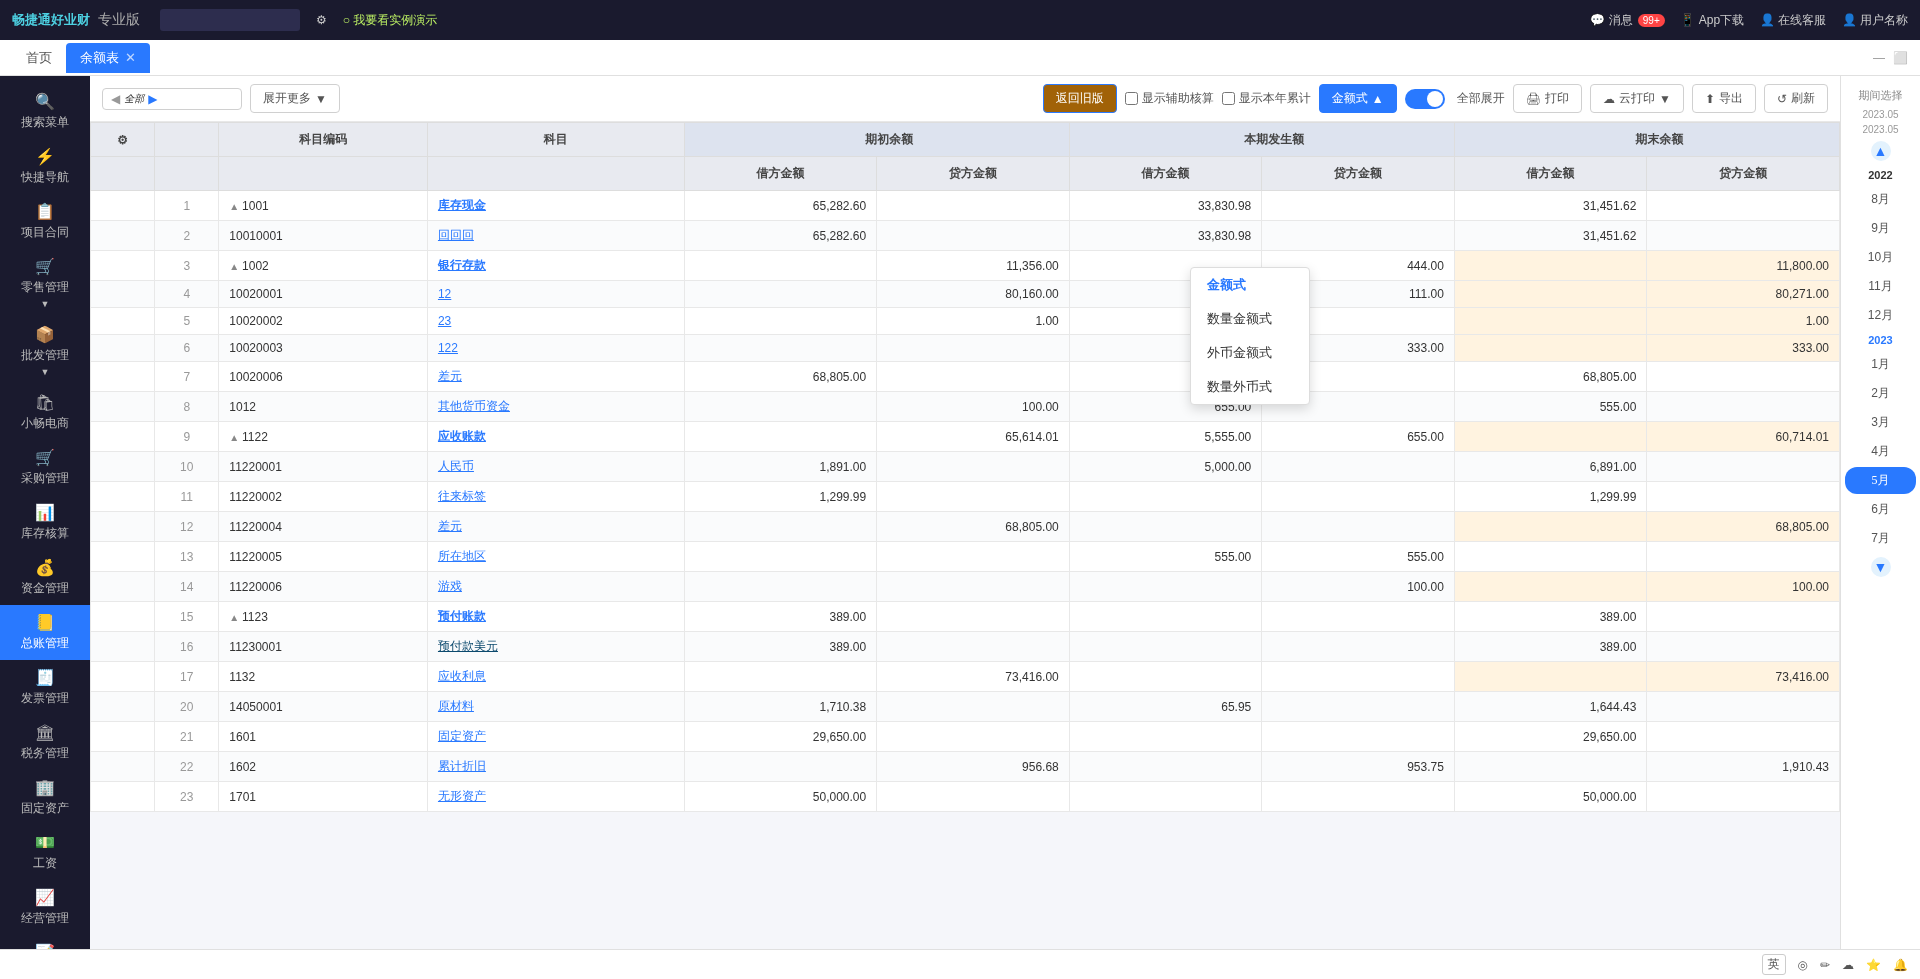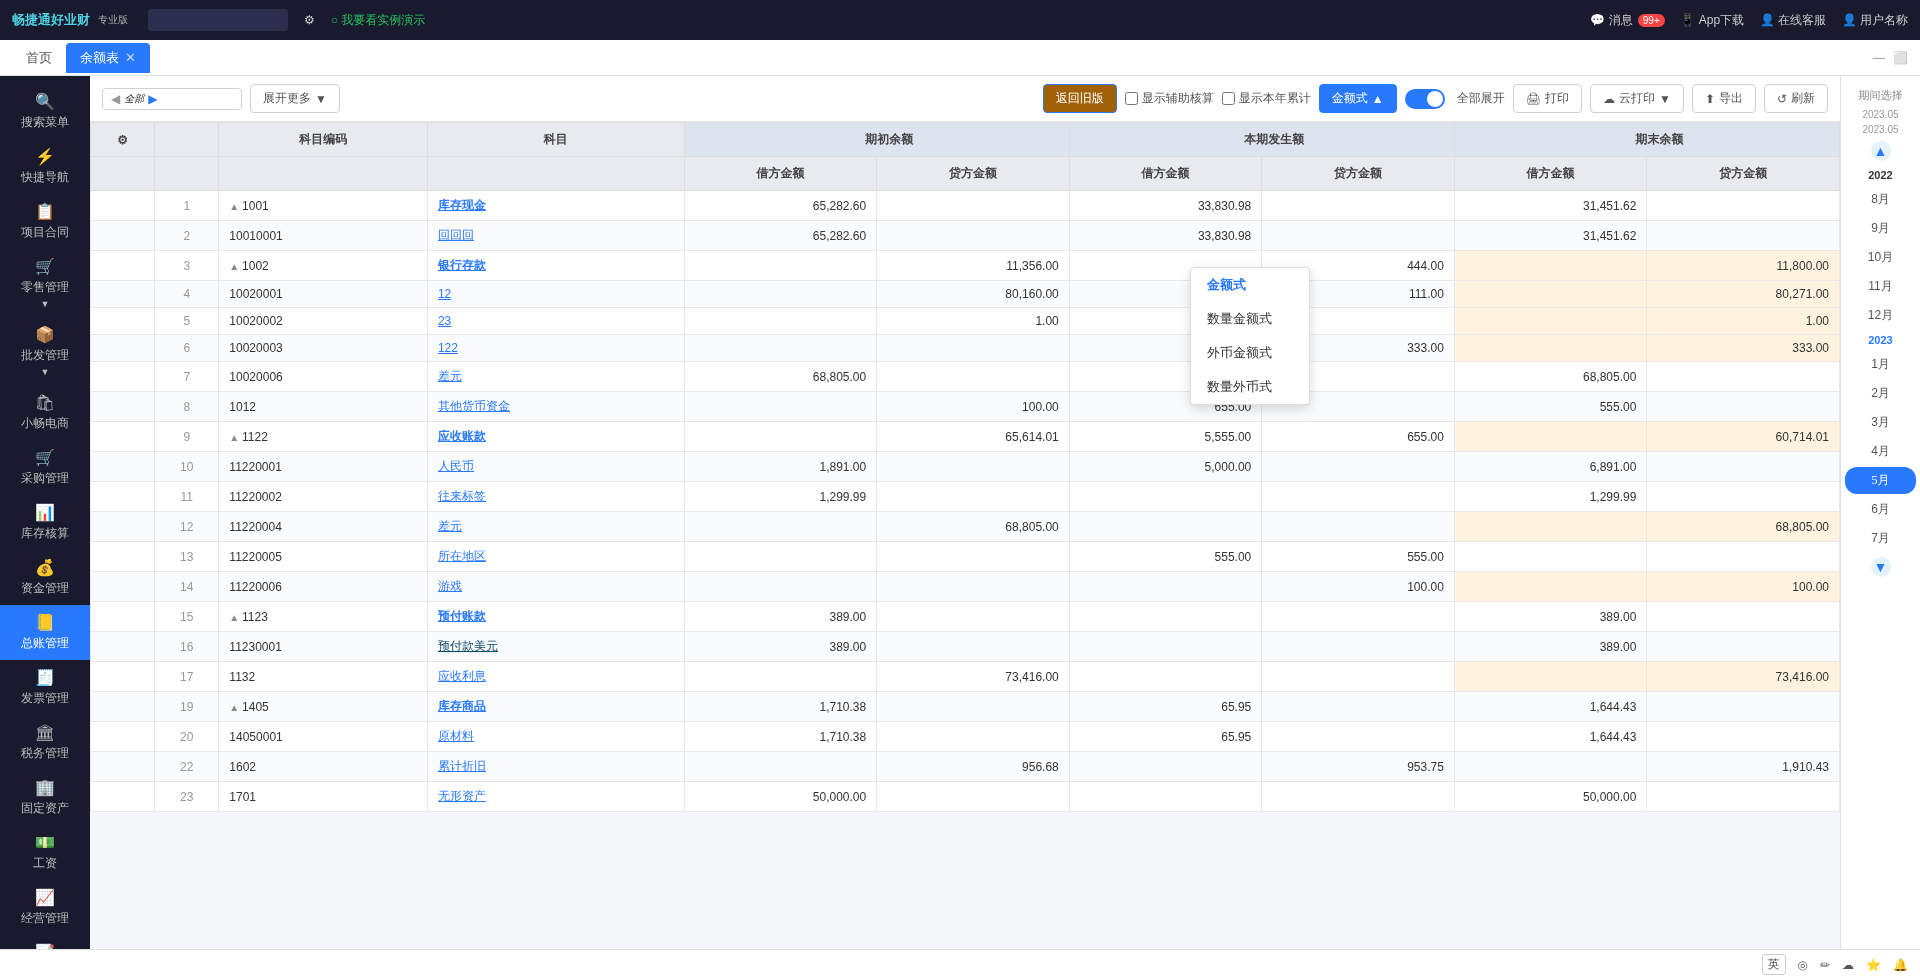--- a/index.html
+++ b/index.html
@@ -1,24 +1,24 @@
 <!DOCTYPE html>
 <html><head>
   <meta charset="utf-8">
   <style>
     * { box-sizing: border-box; margin: 0; padding: 0; }
     body { font-family: 'Microsoft YaHei', Arial, sans-serif; font-size: 12px; background: #f0f2f5; color: #333; height: 979px; overflow: hidden; display: flex; flex-direction: column; }
 
     
     .top-bar { background: #1a1a2e; height: 40px; display: flex; align-items: center; padding: 0 12px; color: #fff; flex-shrink: 0; }
     .top-bar-logo { color: #4dd0e1; font-size: 13px; font-weight: bold; margin-right: 8px; }
-    .top-bar-edition { color: #aaa; font-size: 10px; }
+    .top-bar-edition { color: #aaa; font-size: 14px; }
     .top-bar-center { display: flex; align-items: center; gap: 16px; margin-left: 20px; }
     .top-bar-search { background: #2d2d4e; border: none; color: #ccc; padding: 4px 10px; border-radius: 3px; width: 140px; font-size: 12px; }
-    .top-bar-demo { color: #22c55e; font-size: 12px; cursor: pointer; }
+    .top-bar-demo { color: #bef264; font-size: 12px; cursor: pointer; }
     .top-bar-right { margin-left: auto; display: flex; align-items: center; gap: 16px; color: #ccc; font-size: 12px; }
     .badge { background: #ff4444; color: #fff; border-radius: 8px; padding: 1px 5px; font-size: 10px; margin-left: 2px; }
     .top-bar-icon { cursor: pointer; display: flex; align-items: center; gap: 3px; }
 
     
     .tab-bar { background: #fff; height: 36px; display: flex; align-items: center; padding: 0 12px; border-bottom: 1px solid #e0e0e0; flex-shrink: 0; }
     .tab { padding: 6px 14px; cursor: pointer; color: #555; font-size: 13px; border-radius: 4px 4px 0 0; display: flex; align-items: center; gap: 6px; }
     .tab.active { background: #2979ff; color: #fff; }
     .tab-close { cursor: pointer; opacity: 0.7; }
     .tab-home { color: #555; }
@@ -474,40 +474,40 @@
       <td class="text-left"><a style="color:#2979ff;text-decoration:underline;font-weight:normal">应收利息</a></td>
       <td class="text-right"></td>
       <td class="text-right">73,416.00</td>
       <td class="text-right"></td>
       <td class="text-right"></td>
       <td class="text-right highlighted"></td>
       <td class="text-right highlighted">73,416.00</td>
     </tr>
             <tr>
       <td class="row-num"></td>
-      <td class="row-num">19</td>
-      <td class="text-left"><span style="color:#888;font-size:10px;">▲ </span>1405</td>
-      <td class="text-left"><a style="color:#2979ff;text-decoration:underline;font-weight:bold">库存商品</a></td>
-      <td class="text-right">1,710.38</td>
-      <td class="text-right"></td>
-      <td class="text-right">65.95</td>
-      <td class="text-right"></td>
-      <td class="text-right ">1,644.43</td>
-      <td class="text-right "></td>
-    </tr>
-            <tr>
-      <td class="row-num"></td>
       <td class="row-num">20</td>
       <td class="text-left">14050001</td>
       <td class="text-left"><a style="color:#2979ff;text-decoration:underline;font-weight:normal">原材料</a></td>
       <td class="text-right">1,710.38</td>
       <td class="text-right"></td>
       <td class="text-right">65.95</td>
       <td class="text-right"></td>
       <td class="text-right ">1,644.43</td>
+      <td class="text-right "></td>
+    </tr>
+            <tr>
+      <td class="row-num"></td>
+      <td class="row-num">21</td>
+      <td class="text-left">1601</td>
+      <td class="text-left"><a style="color:#2979ff;text-decoration:underline;font-weight:normal">固定资产</a></td>
+      <td class="text-right">29,650.00</td>
+      <td class="text-right"></td>
+      <td class="text-right"></td>
+      <td class="text-right"></td>
+      <td class="text-right ">29,650.00</td>
       <td class="text-right "></td>
     </tr>
             <tr>
       <td class="row-num"></td>
       <td class="row-num">22</td>
       <td class="text-left">1602</td>
       <td class="text-left"><a style="color:#2979ff;text-decoration:underline;font-weight:normal">累计折旧</a></td>
       <td class="text-right"></td>
       <td class="text-right">956.68</td>
       <td class="text-right"></td>

